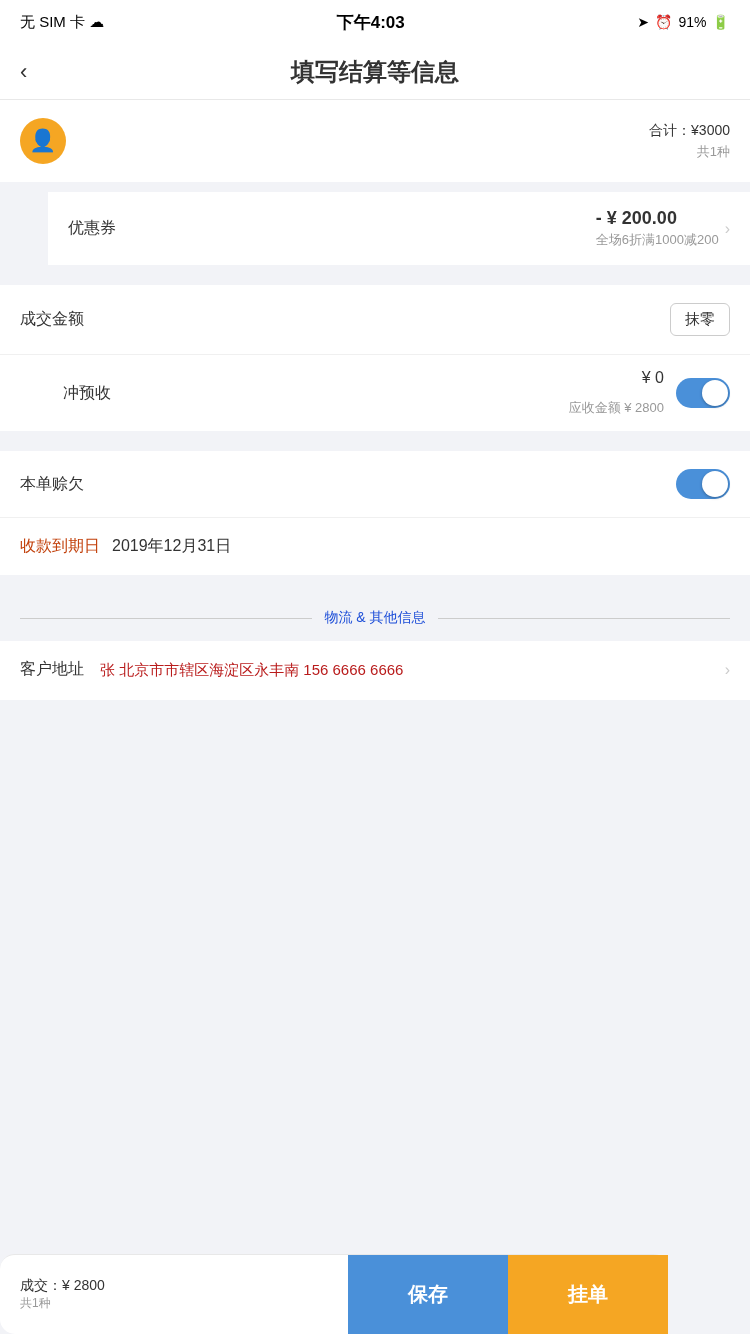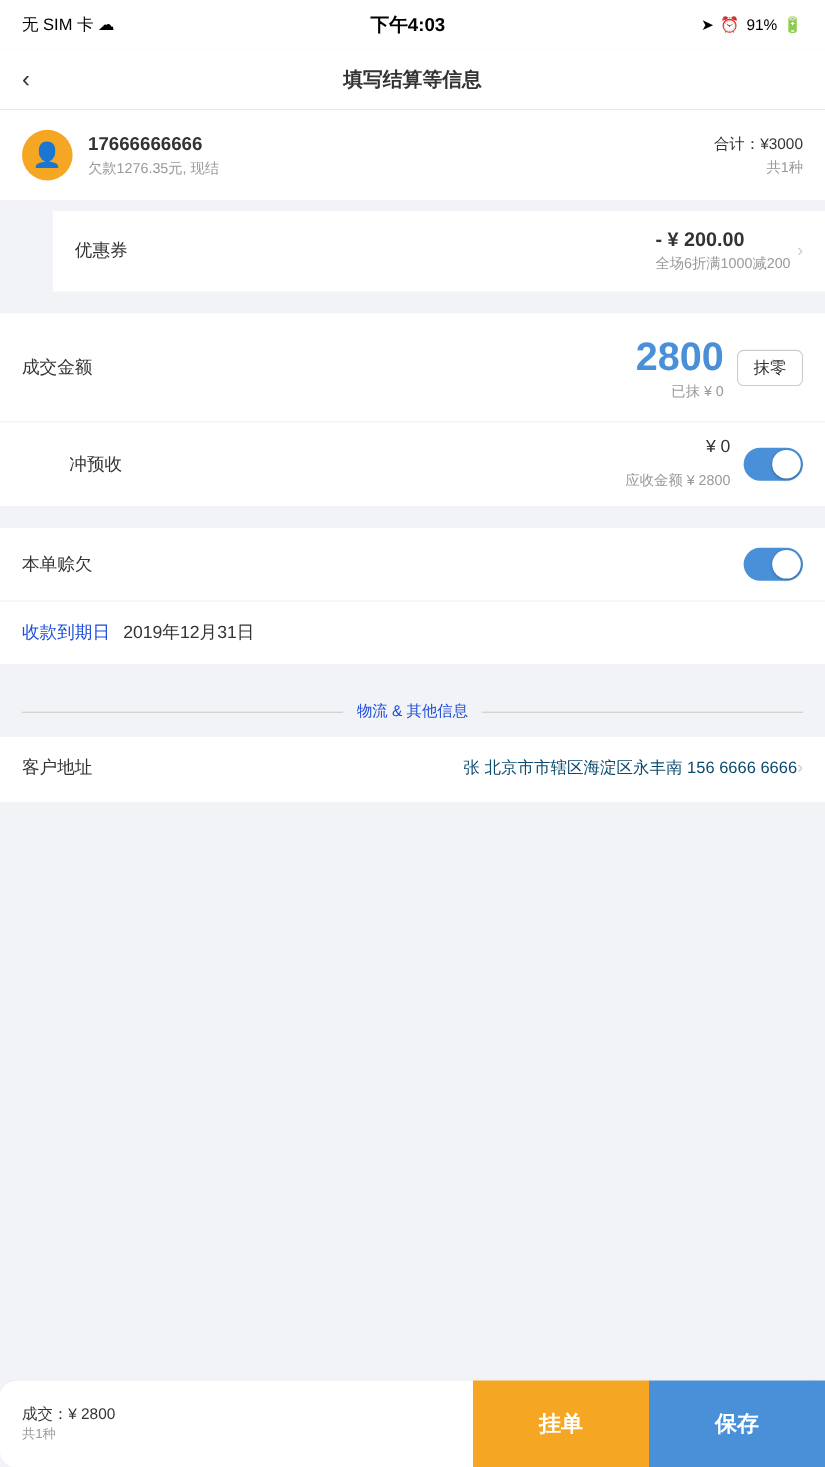--- a/index.html
+++ b/index.html
@@ -39,21 +39,21 @@
       position: relative;
     }
     .nav-back {
       position: absolute;
       left: 20px;
       font-size: 22px;
       color: #333;
       cursor: pointer;
     }
     .nav-title {
-      font-size: 18px;
+      font-size: 24px;
       font-weight: 600;
       color: #333;
     }
 
     
     .content {
       flex: 1;
     }
 
     
@@ -182,21 +182,21 @@
       background: #fff;
       margin-top: 0;
       border-top: 1px solid #f0f0f0;
     }
     .due-row {
       padding: 18px 20px;
       display: flex;
       align-items: center;
       gap: 12px;
     }
-    .due-label { font-size: 16px; color: #1d4ed8; }
+    .due-label { font-size: 16px; color: #c2410c; }
     .due-date { font-size: 16px; color: #333; }
 
     
     .logistics-section {
       background: #f2f3f7;
       margin-top: 10px;
       padding: 14px 20px;
       text-align: center;
       position: relative;
     }
@@ -217,35 +217,35 @@
       background: #fff;
       margin-top: 0;
     }
     .address-row {
       padding: 18px 20px;
       display: flex;
       align-items: flex-start;
       justify-content: space-between;
     }
     .address-label { font-size: 16px; color: #333; flex-shrink: 0; width: 80px; }
-    .address-content { font-size: 15px; color: #0c4a6e; flex: 1; line-height: 1.5; text-align: right; }
+    .address-content { font-size: 15px; color: #b91c1c; flex: 1; line-height: 1.5; }
     .address-chevron { color: #ccc; font-size: 16px; margin-top: 2px; }
 
     
     .footer-spacer {
       height: 80px;
       background: #f2f3f7;
     }
 
     
     .bottom-bar {
       position: fixed;
       bottom: 0;
       left: 0;
-      width: 750px;
+      width: 668px;
       height: 80px;
       background: #fff;
       display: flex;
       align-items: center;
       border-top: 1px solid #e8e8e8;
       border-radius: 15px;
     }
     .bottom-summary {
       flex: 1;
       padding: 0 20px;
@@ -285,24 +285,20 @@
 <div class="nav-bar">
   <div class="nav-back">‹</div>
   <div class="nav-title">填写结算等信息</div>
 </div>
 
 <div class="content">
 
   <div class="customer-card">
     <div class="customer-left">
       <div class="avatar">👤</div>
-      <div>
-        <div class="customer-name">17666666666</div>
-        <div class="customer-sub">欠款1276.35元, 现结</div>
-      </div>
     </div>
     <div class="customer-right">
       <div class="total-label">
         <span>合计：</span><span>¥3000</span>
       </div>
       <div class="total-count">共1种</div>
     </div>
   </div>
 
   <div class="coupon-row">
@@ -317,24 +313,20 @@
       </div>
     </div>
   </div>
 
   <div class="section-gap"></div>
 
   <div class="amount-section">
     <div class="amount-row">
       <div class="amount-label">成交金额</div>
       <div class="amount-right">
-        <div>
-          <div class="amount-value">2800</div>
-          <div class="amount-sub">已抹  ¥ 0</div>
-        </div>
         <button class="round-btn">抹零</button>
       </div>
     </div>
 
     <div class="prepay-row">
       <div class="prepay-label">冲预收</div>
       <div class="prepay-right">
         <div class="prepay-amount">
           <div class="prepay-val">¥ 0</div>
           <div class="prepay-sub">应收金额 ¥ 2800</div>
@@ -385,15 +377,15 @@
   <div class="footer-spacer"></div>
 </div>
 
 <div class="bottom-bar">
   <div class="bottom-summary">
     <div class="bottom-deal">
       <span>成交：</span><span>¥ 2800</span>
     </div>
     <div class="bottom-count">共1种</div>
   </div>
+  <div class="bottom-btn btn-save">保存</div>
   <div class="bottom-btn btn-pending">挂单</div>
-  <div class="bottom-btn btn-save">保存</div>
 </div>
 
 </body></html>

